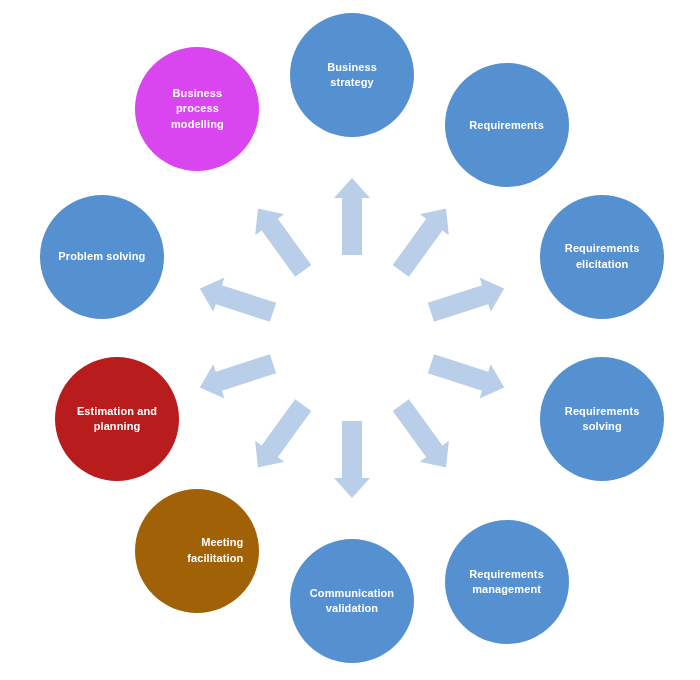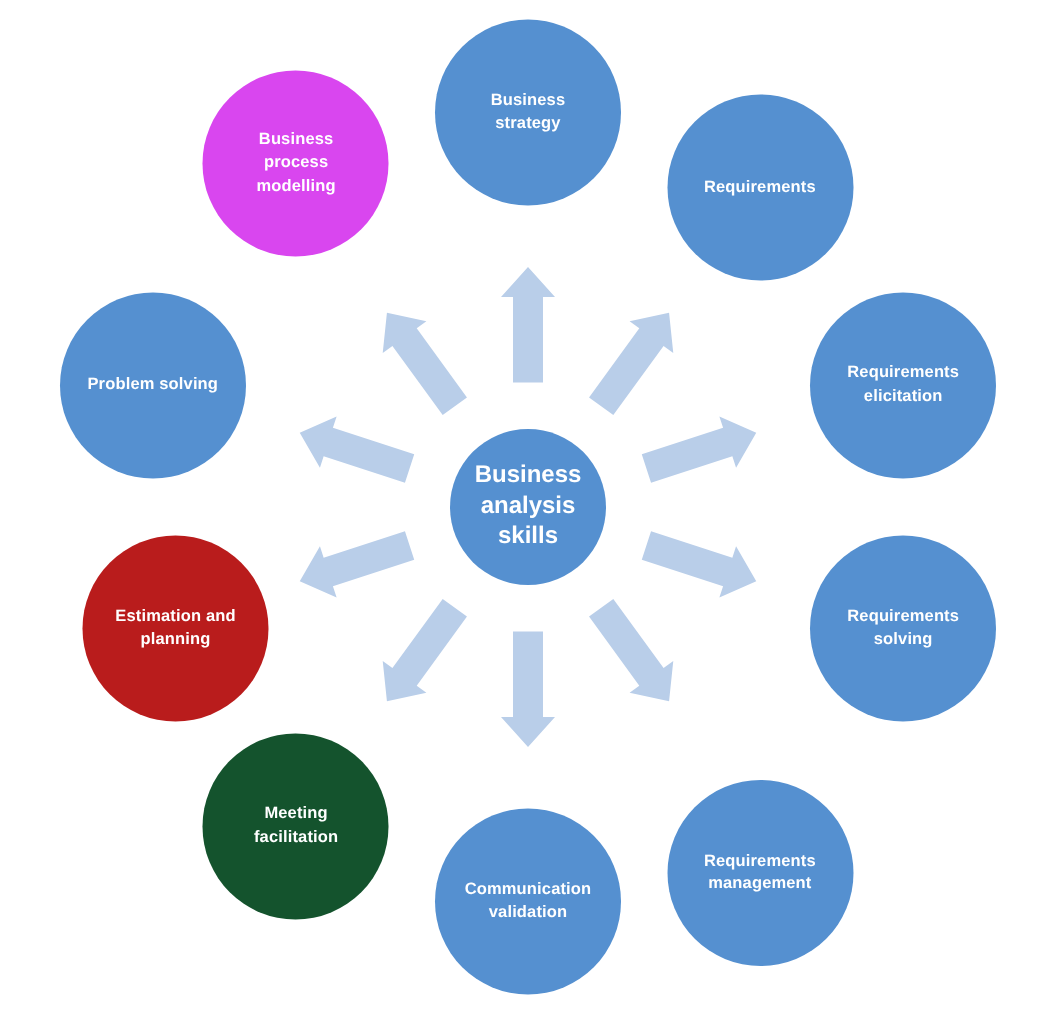--- a/index.html
+++ b/index.html
@@ -68,44 +68,41 @@
       <polygon points="352,178 370,198 362,198 362,255 342,255 342,198 334,198" fill="#b9cee9" transform="rotate(72 352 338)"></polygon>
       <polygon points="352,178 370,198 362,198 362,255 342,255 342,198 334,198" fill="#b9cee9" transform="rotate(108 352 338)"></polygon>
       <polygon points="352,178 370,198 362,198 362,255 342,255 342,198 334,198" fill="#b9cee9" transform="rotate(144 352 338)"></polygon>
       <polygon points="352,178 370,198 362,198 362,255 342,255 342,198 334,198" fill="#b9cee9" transform="rotate(180 352 338)"></polygon>
       <polygon points="352,178 370,198 362,198 362,255 342,255 342,198 334,198" fill="#b9cee9" transform="rotate(216 352 338)"></polygon>
       <polygon points="352,178 370,198 362,198 362,255 342,255 342,198 334,198" fill="#b9cee9" transform="rotate(252 352 338)"></polygon>
       <polygon points="352,178 370,198 362,198 362,255 342,255 342,198 334,198" fill="#b9cee9" transform="rotate(288 352 338)"></polygon>
       <polygon points="352,178 370,198 362,198 362,255 342,255 342,198 334,198" fill="#b9cee9" transform="rotate(324 352 338)"></polygon>
     </svg>
 
-  <div class="circle center" id="center-circle" style="background: rgb(85, 144, 208);">
-    <span class="center-label" style="color: rgb(255, 255, 255);">Business analysis skills</span>
-  </div>
 
   <div id="nodes">
       <div class="circle node" style="left: 352px; top: 75px; background: rgb(85, 144, 208);">
         <span class="node-label" style="color: rgb(255, 255, 255);">Business strategy</span>
       </div>
       <div class="circle node" style="left: 506.588px; top: 125.229px; background: rgb(85, 144, 208);">
         <span class="node-label" style="color: rgb(255, 255, 255);">Requirements</span>
       </div>
       <div class="circle node" style="left: 602.128px; top: 256.729px; background: rgb(85, 144, 208);">
         <span class="node-label" style="color: rgb(255, 255, 255);">Requirements elicitation</span>
       </div>
       <div class="circle node" style="left: 602.128px; top: 419.271px; background: rgb(85, 144, 208);">
         <span class="node-label" style="color: rgb(255, 255, 255);">Requirements solving</span>
       </div>
       <div class="circle node" style="left: 506.588px; top: 582px; background: rgb(85, 144, 208);">
         <span class="node-label" style="color: rgb(255, 255, 255);">Requirements management</span>
       </div>
       <div class="circle node" style="left: 352px; top: 601px; background: rgb(85, 144, 208);">
         <span class="node-label" style="color: rgb(255, 255, 255);">Communication validation</span>
       </div>
-      <div class="circle node" style="left: 197.412px; top: 550.771px; background: #14532d;">
+      <div class="circle node" style="left: 197.412px; top: 550.771px; background: #a16207; text-align: right;">
         <span class="node-label" style="color: rgb(255, 255, 255);">Meeting facilitation</span>
       </div>
       <div class="circle node" style="left: 117px; top: 419.271px; background: #b91c1c; justify-content: center;">
         <span class="node-label" style="color: rgb(255, 255, 255);">Estimation and planning</span>
       </div>
       <div class="circle node" style="left: 101.872px; top: 256.729px; background: rgb(85, 144, 208);">
         <span class="node-label" style="color: rgb(255, 255, 255);">Problem solving</span>
       </div>
       <div class="circle node" style="left: 197.412px; top: 109px; background: #d946ef;">
         <span class="node-label" style="color: rgb(255, 255, 255);">Business process modelling</span>

